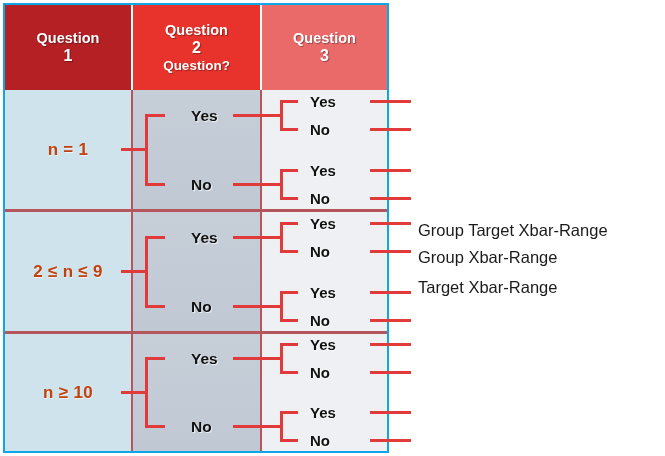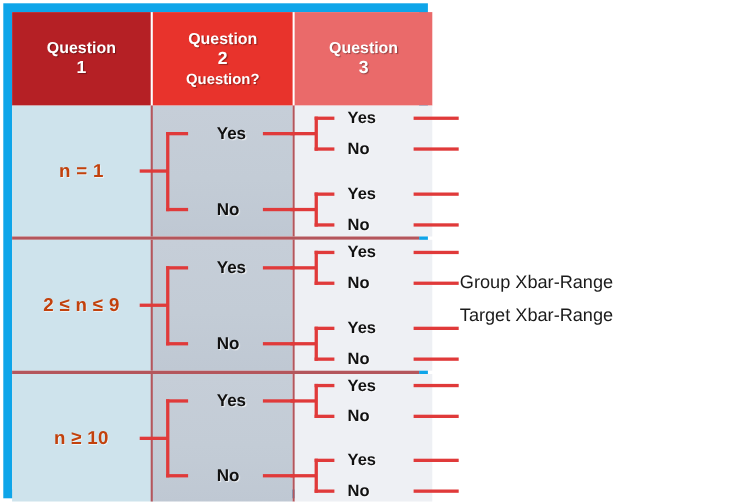--- a/index.html
+++ b/index.html
@@ -23,21 +23,21 @@
   }
 
   
   .table-frame {
     position: absolute;
     left: 3px;
     top: 3px;
     width: 386px;
     height: 450px;
     box-sizing: border-box;
-    border: 8px solid #0ea5e9;
+    border: 2px solid #0ea5e9;
   }
 
   
   .hdr-row {
     position: absolute;
     left: 0; top: 0;
     width: 100%;
     height: 85px;
   }
   .hdr-cell {
@@ -269,16 +269,17 @@
       <span class="yn-label yn-q3" style="top:98px;">No</span>
 
       <div class="rl rl-h" style="left:108px; top:9px;   width:41px;"></div>
       <div class="rl rl-h" style="left:108px; top:37px;  width:41px;"></div>
       <div class="rl rl-h" style="left:108px; top:77px;  width:41px;"></div>
       <div class="rl rl-h" style="left:108px; top:105px; width:41px;"></div>
     </div>
 
   </div>
 
+  <span class="out-label" style="top:221px;">Group Target Xbar-Range</span>
   <span class="out-label" style="top:278px;">Target Xbar-Range</span>
   <span class="out-label" style="top:248px;">Group Xbar-Range</span>
 
 </div>
 
 </body></html>

